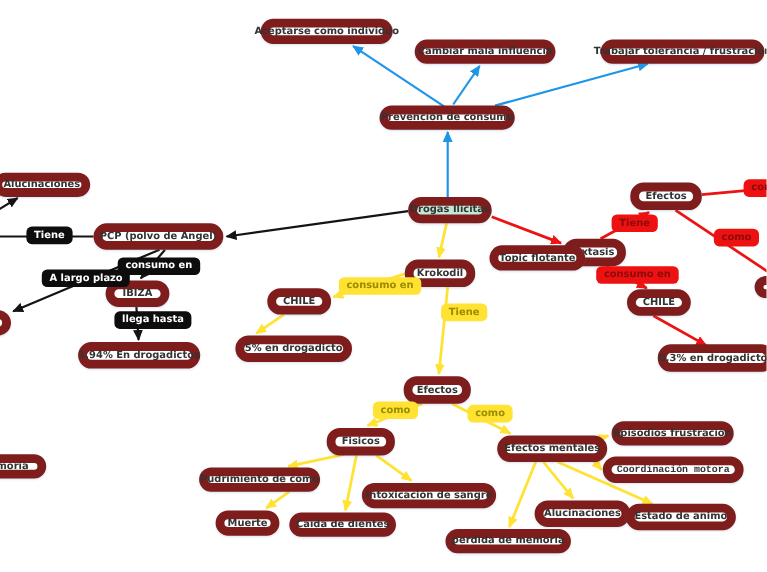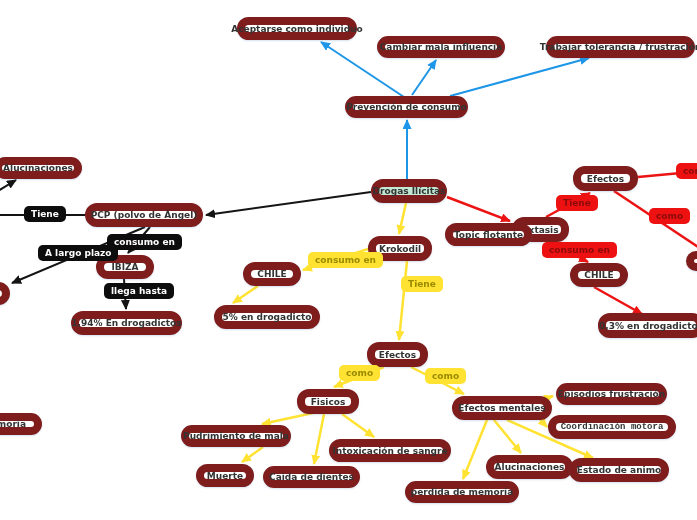--- a/index.html
+++ b/index.html
@@ -125,21 +125,21 @@
       <div class="node" style="left: 368px; top: 236px; width: 64px; height: 25px;">Krokodil</div>
       <div class="node" style="left: 512px; top: 217px; width: 57px; height: 25px;">Éxtasis</div>
       <div class="node" style="left: 445px; top: 223px; width: 87px; height: 23px;">Topic flotante</div>
       <div class="node" style="left: 573px; top: 166px; width: 65px; height: 25px;">Efectos</div>
       <div class="node" style="left: 570px; top: 263px; width: 58px; height: 24px;">CHILE</div>
       <div class="node" style="left: 598px; top: 313px; width: 106px; height: 25px;">0,3% en drogadictos</div>
       <div class="node" style="left: 686px; top: 251px; width: 40px; height: 20px;"></div>
       <div class="node" style="left: 367px; top: 342px; width: 61px; height: 25px;">Efectos</div>
       <div class="node" style="left: 297px; top: 389px; width: 62px; height: 25px;">Fisicos</div>
       <div class="node" style="left: 452px; top: 396px; width: 100px; height: 24px;">Efectos mentales</div>
-      <div class="node" style="left: 181px; top: 425px; width: 110px; height: 22px;">Pudrimiento de mala</div>
+      <div class="node" style="left: 181px; top: 425px; width: 110px; height: 22px;">Pudrimiento de como</div>
       <div class="node" style="left: 196px; top: 464px; width: 58px; height: 23px;">Muerte</div>
       <div class="node" style="left: 263px; top: 466px; width: 97px; height: 22px;">Caida de dientes</div>
       <div class="node" style="left: 329px; top: 439px; width: 122px; height: 23px;">Intoxicación de sangre</div>
       <div class="node" style="left: 405px; top: 481px; width: 114px; height: 22px;">perdida de memoria</div>
       <div class="node" style="left: 486px; top: 455px; width: 87px; height: 24px;">Alucinaciones</div>
       <div class="node" style="left: 569px; top: 458px; width: 100px; height: 24px;">Estado de animo</div>
       <div class="node" style="left: 548px; top: 415px; width: 128px; height: 24px; font-family: Liberation Mono, monospace;">Coordinación motora</div>
       <div class="node" style="left: 556px; top: 383px; width: 111px; height: 22px;">Episodios frustración</div>
       <div class="node alignr" style="left: -68px; top: 413px; width: 110px; height: 22px;">emoria</div>
       <div class="elabel black" style="left: 24px; top: 206px;">Tiene</div>

